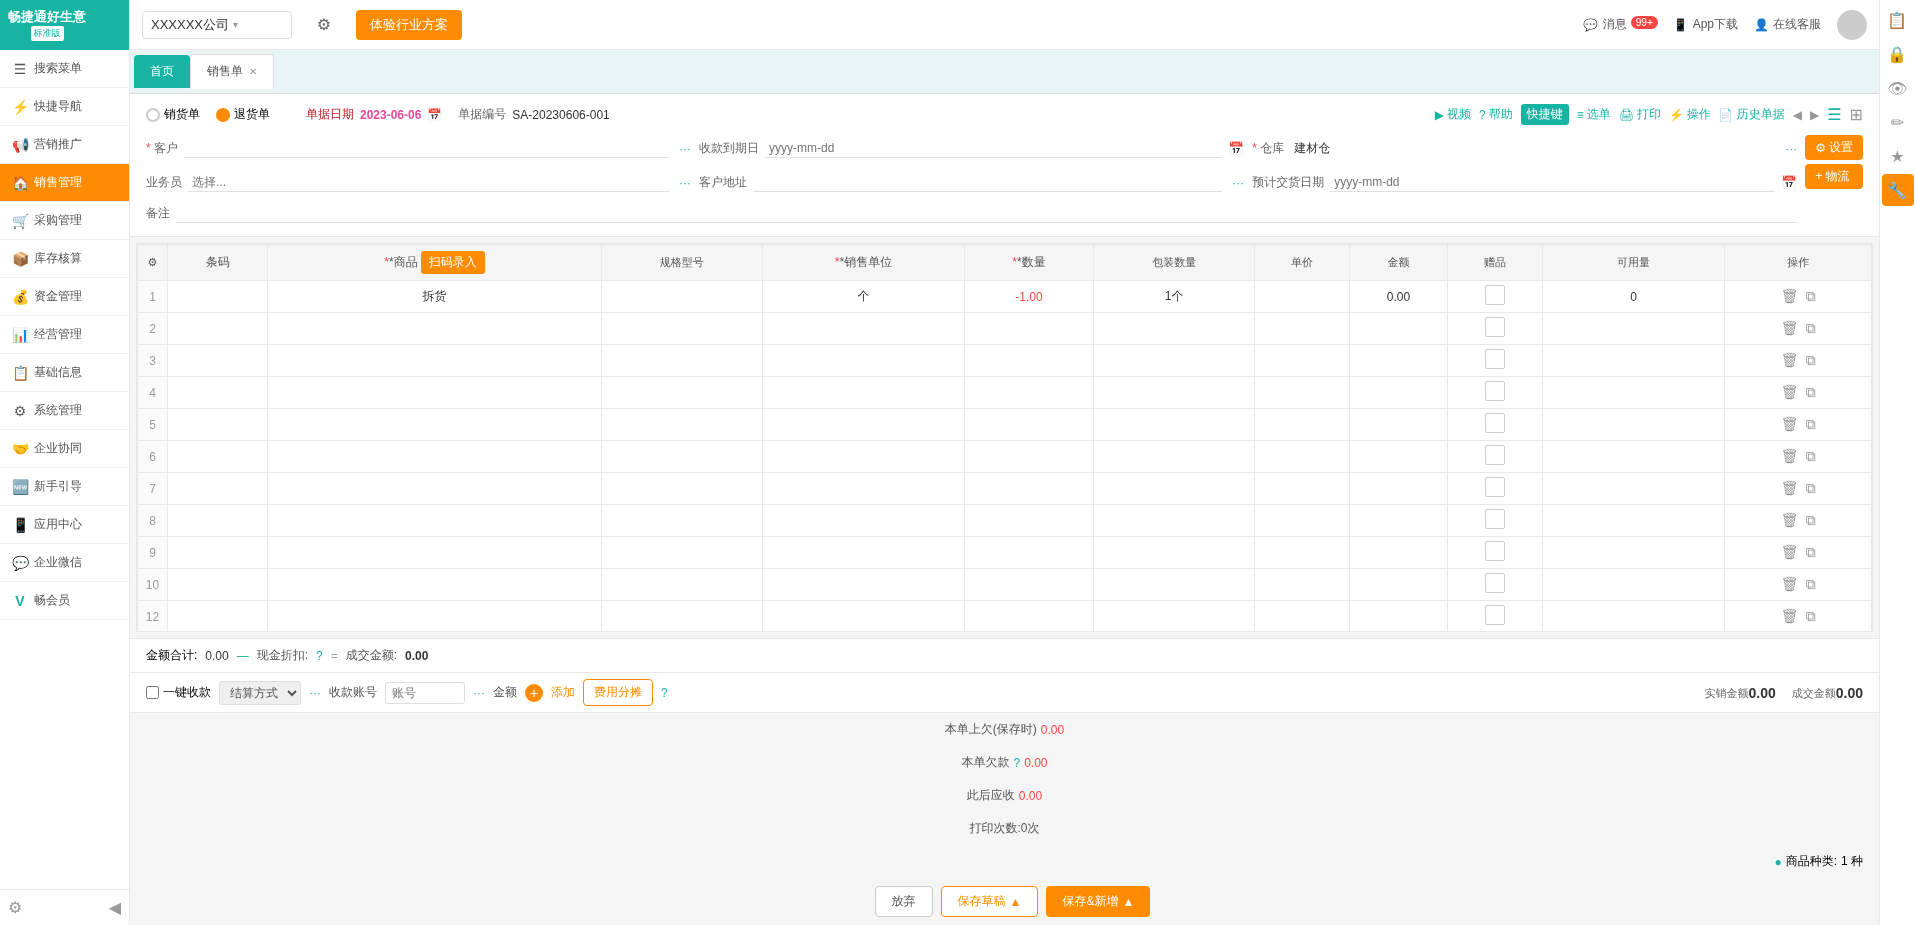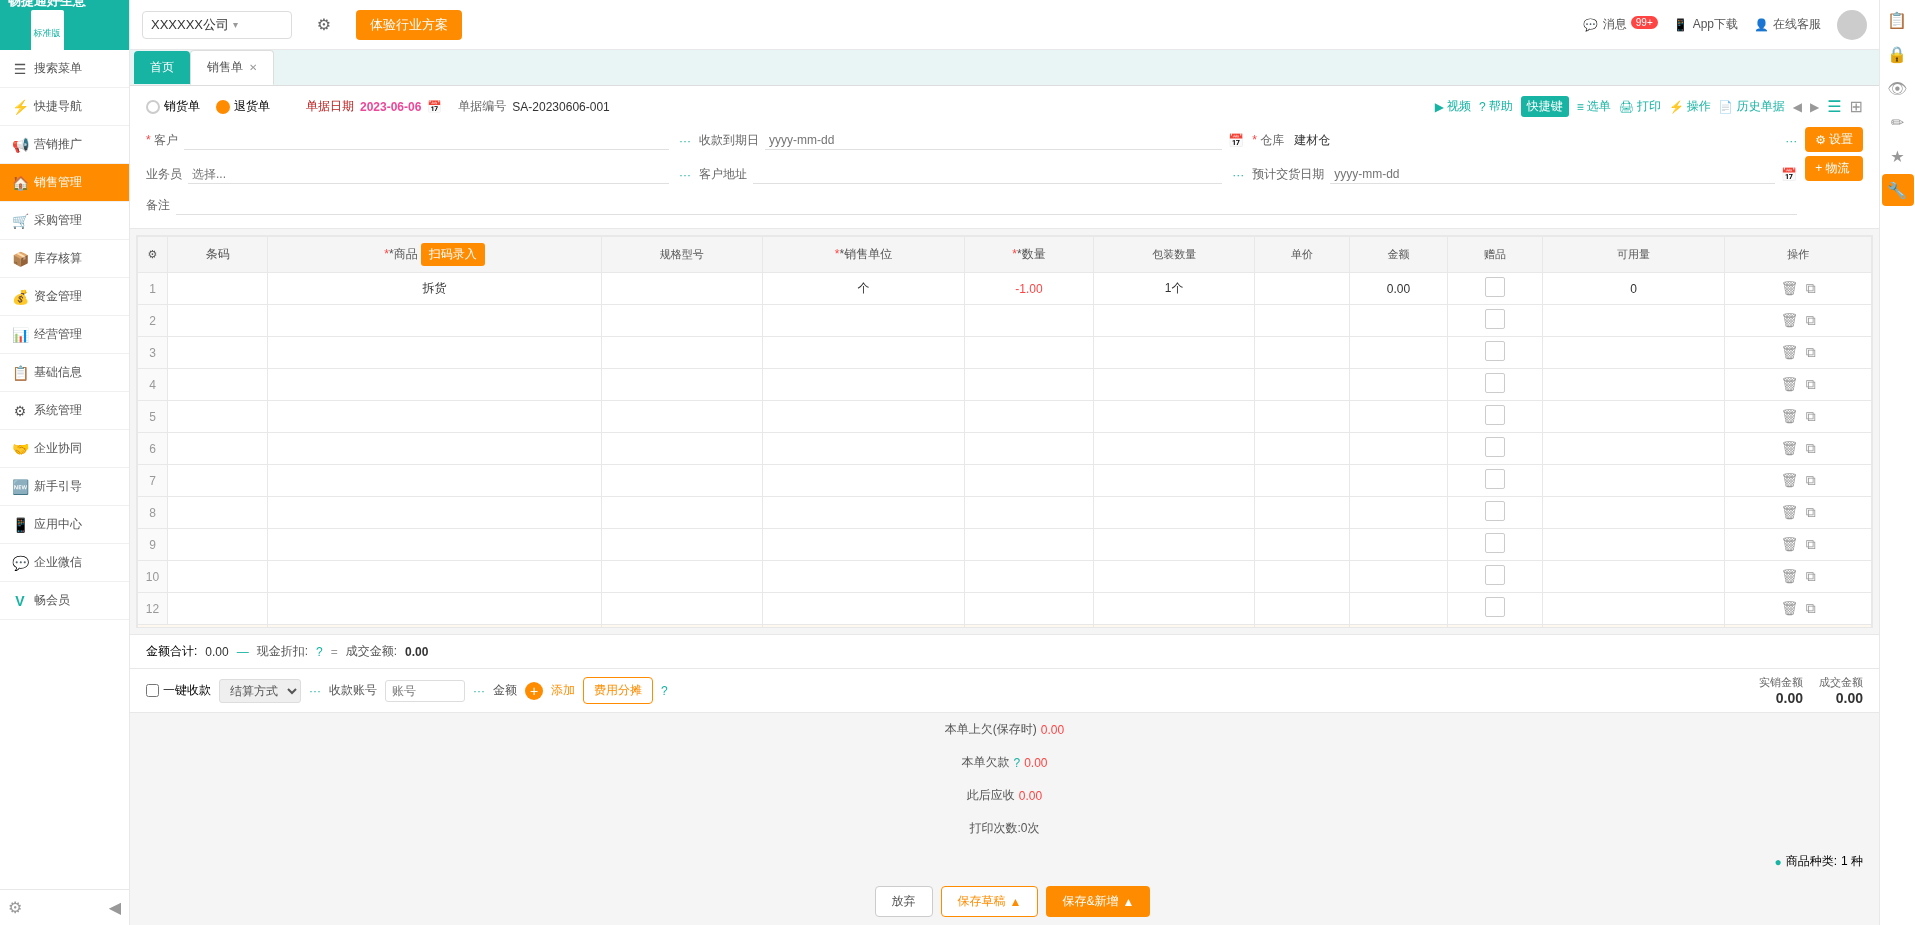--- a/index.html
+++ b/index.html
@@ -2,21 +2,21 @@
 <html><head>
   <meta charset="utf-8">
   <style>
     * { box-sizing: border-box; margin: 0; padding: 0; font-family: 'Microsoft YaHei', Arial, sans-serif; font-size: 12px; }
     body { background: #f5f5f5; width: 1915px; height: 925px; overflow: hidden; display: flex; }
 
     
     .sidebar { width: 130px; background: #fff; display: flex; flex-direction: column; border-right: 1px solid #e8e8e8; flex-shrink: 0; }
     .sidebar-header { background: #17b3a3; padding: 10px 8px; display: flex; align-items: center; gap: 6px; height: 50px; }
     .sidebar-logo-text { color: #fff; font-size: 13px; font-weight: bold; line-height: 1.3; }
-    .sidebar-logo-badge { background: #fff; color: #17b3a3; font-size: 9px; padding: 17px 3px; border-radius: 2px; }
+    .sidebar-logo-badge { background: #fff; color: #17b3a3; font-size: 9px; padding: 1px 3px; border-radius: 2px; }
     .sidebar-nav { flex: 1; overflow-y: auto; }
     .sidebar-item { display: flex; align-items: center; gap: 6px; padding: 10px 12px; cursor: pointer; color: #555; border-bottom: 1px solid #f0f0f0; }
     .sidebar-item.active { background: #ff8c00; color: #fff; }
     .sidebar-item .icon { font-size: 14px; width: 16px; text-align: center; }
     .sidebar-item .label { font-size: 12px; }
     .sidebar-footer { padding: 8px; display: flex; justify-content: space-between; align-items: center; border-top: 1px solid #e8e8e8; }
 
     
     .main { flex: 1; display: flex; flex-direction: column; overflow: hidden; }
 
@@ -26,21 +26,21 @@
     .company-name { font-size: 13px; color: #333; }
     .chevron-down { color: #999; font-size: 10px; }
     .gear-btn { width: 28px; height: 28px; display: flex; align-items: center; justify-content: center; cursor: pointer; color: #666; font-size: 16px; }
     .trial-btn { background: #ff8c00; color: #fff; border: none; border-radius: 4px; padding: 6px 14px; cursor: pointer; font-size: 13px; }
     .header-right { margin-left: auto; display: flex; align-items: center; gap: 16px; }
     .header-right-item { display: flex; align-items: center; gap: 4px; cursor: pointer; color: #555; font-size: 12px; }
     .badge { background: #ff4444; color: #fff; border-radius: 10px; padding: 1px 5px; font-size: 10px; position: relative; top: -2px; }
     .avatar { width: 30px; height: 30px; border-radius: 50%; background: #ccc; }
 
     
-    .tab-bar { background: #e8f5f4; display: flex; align-items: center; padding: 0 4px; border-bottom: 1px solid #ddd; height: 36px; }
+    .tab-bar { background: #e8f5f4; display: flex; align-items: center; padding: 0 4px; border-bottom: 1px solid #ddd; height: 44px; }
     .tab { padding: 8px 16px; cursor: pointer; color: #555; font-size: 12px; display: flex; align-items: center; gap: 6px; }
     .tab.home { background: #17b3a3; color: #fff; border-radius: 4px 4px 0 0; }
     .tab.active { background: #fff; border-radius: 4px 4px 0 0; border: 1px solid #ddd; border-bottom: 1px solid #fff; }
     .tab-close { color: #999; font-size: 10px; cursor: pointer; }
 
     
     .content { flex: 1; display: flex; flex-direction: column; overflow: hidden; background: #f5f5f5; }
 
     
     .form-area { background: #fff; padding: 10px 16px; border-bottom: 1px solid #e8e8e8; }
@@ -83,21 +83,21 @@
     .bottom-calc { background: #fff; padding: 8px 16px; border-top: 1px solid #e8e8e8; display: flex; align-items: center; gap: 8px; }
     .minus-icon { color: #17b3a3; }
     .equals-icon { color: #999; }
 
     .bottom-payment { background: #fff; padding: 6px 16px; border-top: 1px solid #e8e8e8; display: flex; align-items: center; gap: 8px; }
     .pay-checkbox { display: flex; align-items: center; gap: 4px; }
     .pay-select { border: 1px solid #ddd; border-radius: 3px; padding: 3px 6px; color: #555; font-size: 12px; }
     .add-btn { background: #ff8c00; color: #fff; border: none; border-radius: 50%; width: 18px; height: 18px; cursor: pointer; font-size: 14px; display: flex; align-items: center; justify-content: center; }
     .fee-btn { border: 1px solid #ff8c00; color: #ff8c00; background: #fff; border-radius: 4px; padding: 4px 10px; cursor: pointer; font-size: 12px; }
     .summary-right { margin-left: auto; display: flex; gap: 16px; align-items: center; }
-    .summary-item { display: flex; flex-direction: column; align-items: flex-end; }
+    .summary-item { display: flex; flex-direction: row; align-items: flex-end; }
     .summary-label { color: #666; font-size: 11px; }
     .summary-value { color: #333; font-size: 14px; font-weight: bold; }
 
     .bottom-stats { background: #f5f5f5; padding: 8px 16px; border-top: 1px solid #e8e8e8; display: flex; align-items: center; gap: 16px; flex-direction: column; }
     .stat-item { display: flex; align-items: center; gap: 4px; color: #555; }
     .stat-value { color: #ff4444; }
     .product-count { display: flex; align-items: center; gap: 4px; margin-left: auto; }
     .bottom-actions { display: flex; gap: 8px; margin-left: 16px; }
     .btn-abandon { border: 1px solid #ccc; background: #fff; color: #555; border-radius: 4px; padding: 6px 16px; cursor: pointer; }
     .btn-draft { border: 1px solid #ff8c00; background: #fff; color: #ff8c00; border-radius: 4px; padding: 6px 16px; cursor: pointer; display: flex; align-items: center; gap: 4px; }

